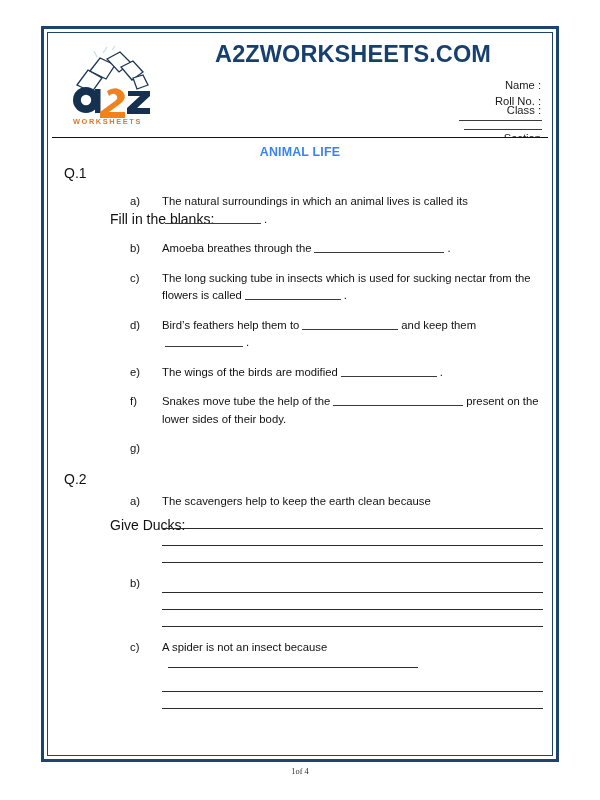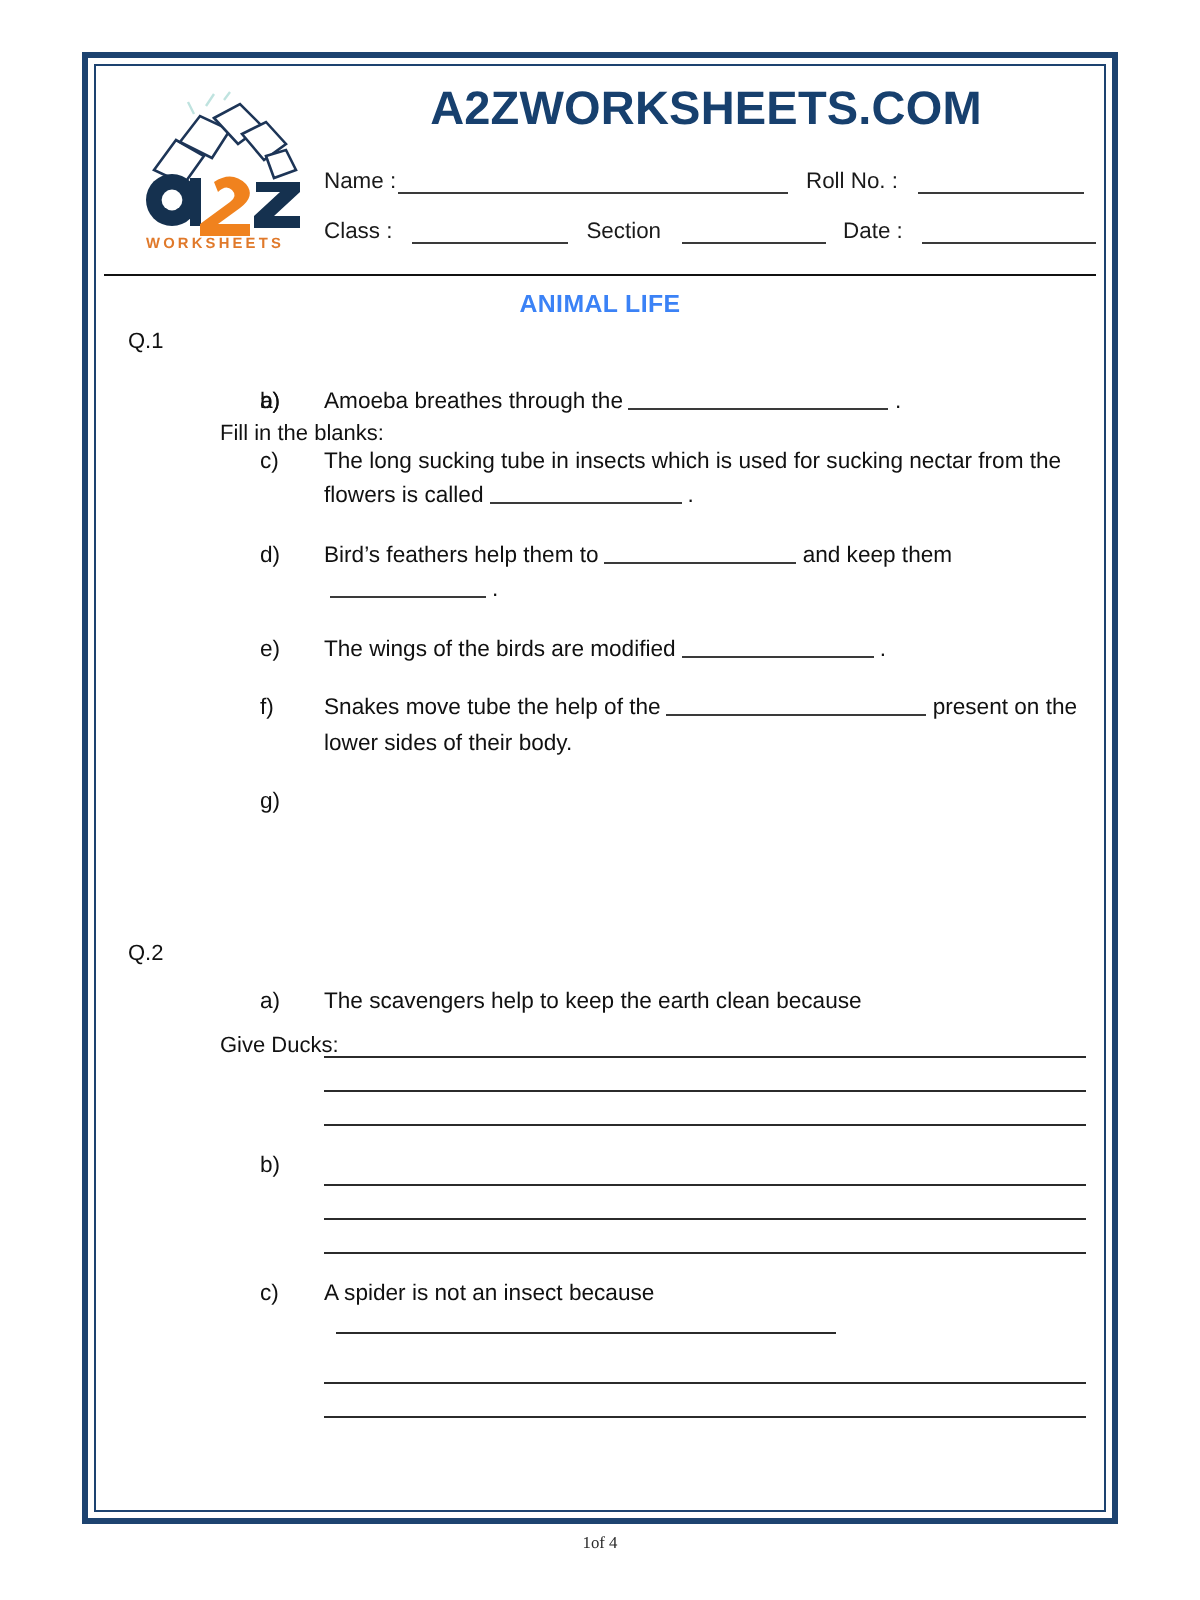--- a/index.html
+++ b/index.html
@@ -75,20 +75,21 @@
 
   .field-row {
     position: absolute;
     left: 110px;
     right: 6px;
     height: 20px;
     display: flex;
     align-items: flex-end;
     font-size: 11.2px;
     color: #1a1a1a;
+    flex-direction: column;
   }
   #field-row-1 { top: 41px; }
   #field-row-2 { top: 66px; }
 
   .fld-label {
     white-space: nowrap;
     line-height: 14px;
     padding-right: 1px;
   }
   .fld-rule {
@@ -124,21 +125,21 @@
     left: 4px;
     top: 132px;
     right: 4px;
     bottom: 4px;
   }
 
   .qgroup { position: absolute; left: 0; right: 0; }
 
   .qhead {
     position: relative;
-    font-size: 11px;
+    font-size: 14px;
     color: #111111;
     height: 16px;
   }
   .qhead .qnum {
     position: absolute;
     left: 12px;
     top: 0;
   }
   .qhead .qtext {
     position: absolute;
@@ -272,20 +273,23 @@
 
         <div class="qgroup" style="top:0;">
 
           <div class="qhead">
             <span class="qnum">Q.1</span>
             <span class="qtext">Fill in the blanks:</span>
           </div>
 
           <div class="item" style="margin-top:12px;">
             <span class="letter">a)</span>
+            <div class="body-text">
+              <span>The natural surroundings in which an animal lives is called its</span><span class="blank b-lg"></span><span>.</span>
+            </div>
           </div>
 
           <div class="item" style="margin-top:12px;">
             <span class="letter">b)</span>
             <div class="body-text">
               <span>Amoeba breathes through the</span><span class="blank b-xl"></span><span>.</span>
             </div>
           </div>
 
           <div class="item" style="margin-top:12px;">

